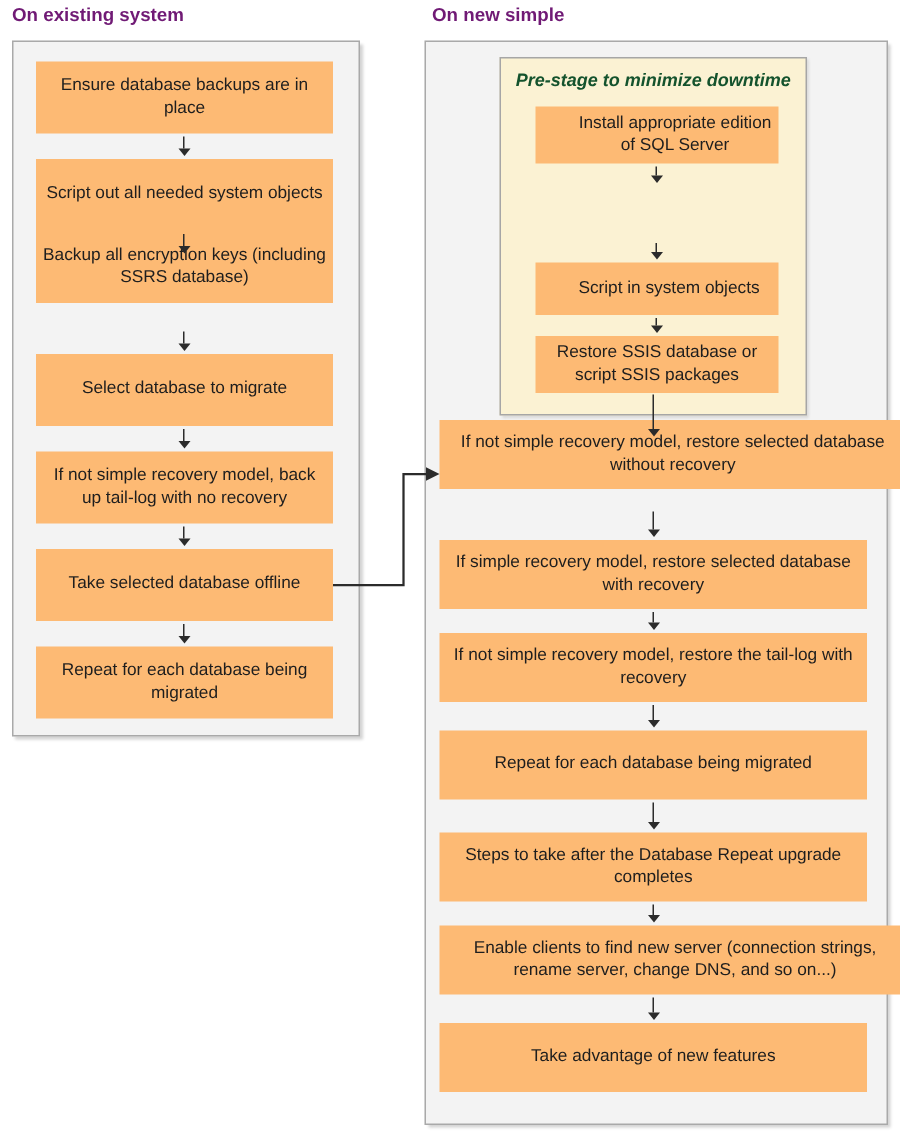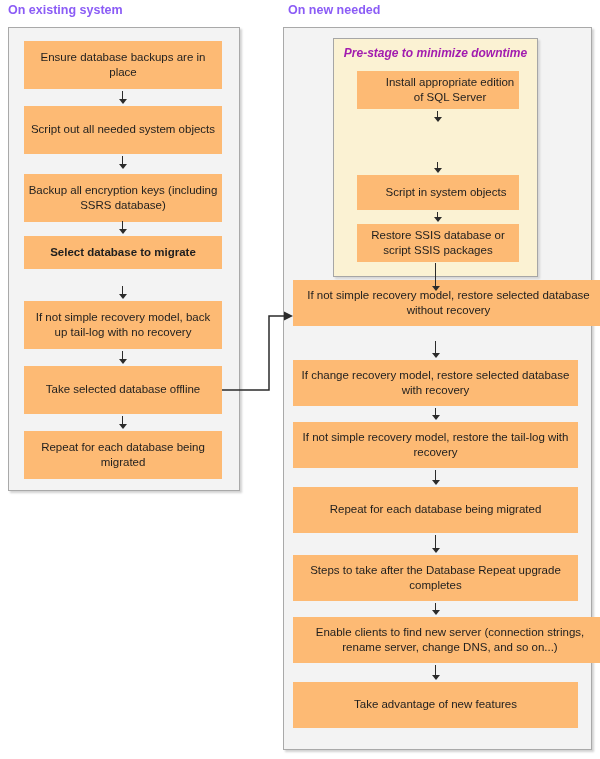--- a/index.html
+++ b/index.html
@@ -2,34 +2,34 @@
 <html><head>
 <meta charset="utf-8">
 <style>
   html,body { margin:0; padding:0; background:#ffffff; }
   #canvas {
     position:relative; width:600px; height:759px; background:#ffffff;
     font-family:"Liberation Sans", sans-serif; color:#1e1e1e;
     overflow:hidden;
   }
   .col-title {
-    position:absolute; font-size:12.5px; font-weight:bold; color:#8b5cf6;
+    position:absolute; font-size:12.5px; font-weight:bold; color:#701a75;
     white-space:nowrap;
   }
   .panel {
     position:absolute; background:#f3f3f3; border:1.5px solid #a9a9a9;
     box-shadow:2px 2px 2px rgba(0,0,0,0.18); box-sizing:border-box;
   }
   .prestage {
     position:absolute; background:#fbf2d3; border:1px solid #a6a6a6;
     box-shadow:1.5px 1.5px 2px rgba(0,0,0,0.12); box-sizing:border-box;
   }
   .prestage-title {
     position:absolute; font-size:12px; font-weight:bold; font-style:italic;
-    color:#a21caf; text-align:center;
+    color:#14532d; text-align:center;
   }
   .box {
     position:absolute; background:#fdba74; display:flex; align-items:center;
     justify-content:center; text-align:center; font-size:11.5px;
     line-height:1.32; box-sizing:border-box; padding:2px 4px;
   }
   .varrow {
     position:absolute; width:9px; display:flex; flex-direction:column;
     align-items:center; z-index:3;
   }
@@ -40,32 +40,32 @@
     border-top:5.5px solid #2b2b2b;
   }
   .connector-svg { position:absolute; z-index:3; }
 </style>
 </head>
 <body>
 
 <div id="canvas">
 
   <div class="col-title" style="left:8px; top:3px;">On existing system</div>
-  <div class="col-title" style="left:288px; top:3px;">On new needed</div>
+  <div class="col-title" style="left:288px; top:3px;">On new simple</div>
 
   <div class="panel" style="left:8px; top:27px; width:232px; height:464px;"></div>
   <div class="panel" style="left:283px; top:27px; width:309px; height:723px;"></div>
 
   <div class="prestage" style="left:333px; top:38px; width:205px; height:239px;"></div>
   <div class="prestage-title" style="left:333px; top:46px; width:205px;">Pre-stage to minimize downtime</div>
 
   <div class="box" style="left:24px; top:41px;  width:198px; height:48px;">Ensure database backups are in place</div>
   <div class="box" style="left:24px; top:106px; width:198px; height:48px;text-align:right;">Script out all needed system objects</div>
-  <div class="box" style="left:24px; top:174px; width:198px; height:48px;">Backup all encryption keys (including SSRS database)</div>
-  <div class="box" style="left:24px; top:236px; width:198px; height:33px;font-weight:bold;">Select database to migrate</div>
+  <div class="box" style="left:24px; top:154px; width:198px; height:48px;">Backup all encryption keys (including SSRS database)</div>
+  <div class="box" style="left:24px; top:236px; width:198px; height:48px;">Select database to migrate</div>
   <div class="box" style="left:24px; top:301px; width:198px; height:48px;">If not simple recovery model, back up tail-log with no recovery</div>
   <div class="box" style="left:24px; top:366px; width:198px; height:48px;">Take selected database offline</div>
   <div class="box" style="left:24px; top:431px; width:198px; height:48px;">Repeat for each database being migrated</div>
 
   <div class="varrow" style="left:118px; top:91px;  height:13px;">
       <div class="shaft"></div>
       <div class="head"></div>
     </div>
   <div class="varrow" style="left:118px; top:156px; height:13px;">
       <div class="shaft"></div>
@@ -104,21 +104,21 @@
       <div class="shaft"></div>
       <div class="head"></div>
     </div>
 
   <div class="varrow" style="left:431px; top:263px; height:28px;">
       <div class="shaft"></div>
       <div class="head"></div>
     </div>
 
   <div class="box" style="left:293px; top:280px; width:311px; height:46px;">If not simple recovery model, restore selected database without recovery</div>
-  <div class="box" style="left:293px; top:360px; width:285px; height:46px;">If change recovery model, restore selected database with recovery</div>
+  <div class="box" style="left:293px; top:360px; width:285px; height:46px;">If simple recovery model, restore selected database with recovery</div>
   <div class="box" style="left:293px; top:422px; width:285px; height:46px;">If not simple recovery model, restore the tail-log with recovery</div>
   <div class="box" style="left:293px; top:487px; width:285px; height:46px;">Repeat for each database being migrated</div>
   <div class="box" style="left:293px; top:555px; width:285px; height:46px;">Steps to take after the Database Repeat upgrade completes</div>
   <div class="box" style="left:293px; top:617px; width:314px; height:46px;">Enable clients to find new server (connection strings, rename server, change DNS, and so on...)</div>
   <div class="box" style="left:293px; top:682px; width:285px; height:46px;">Take advantage of new features</div>
 
   <div class="varrow" style="left:431px; top:341px; height:17px;">
       <div class="shaft"></div>
       <div class="head"></div>
     </div>

